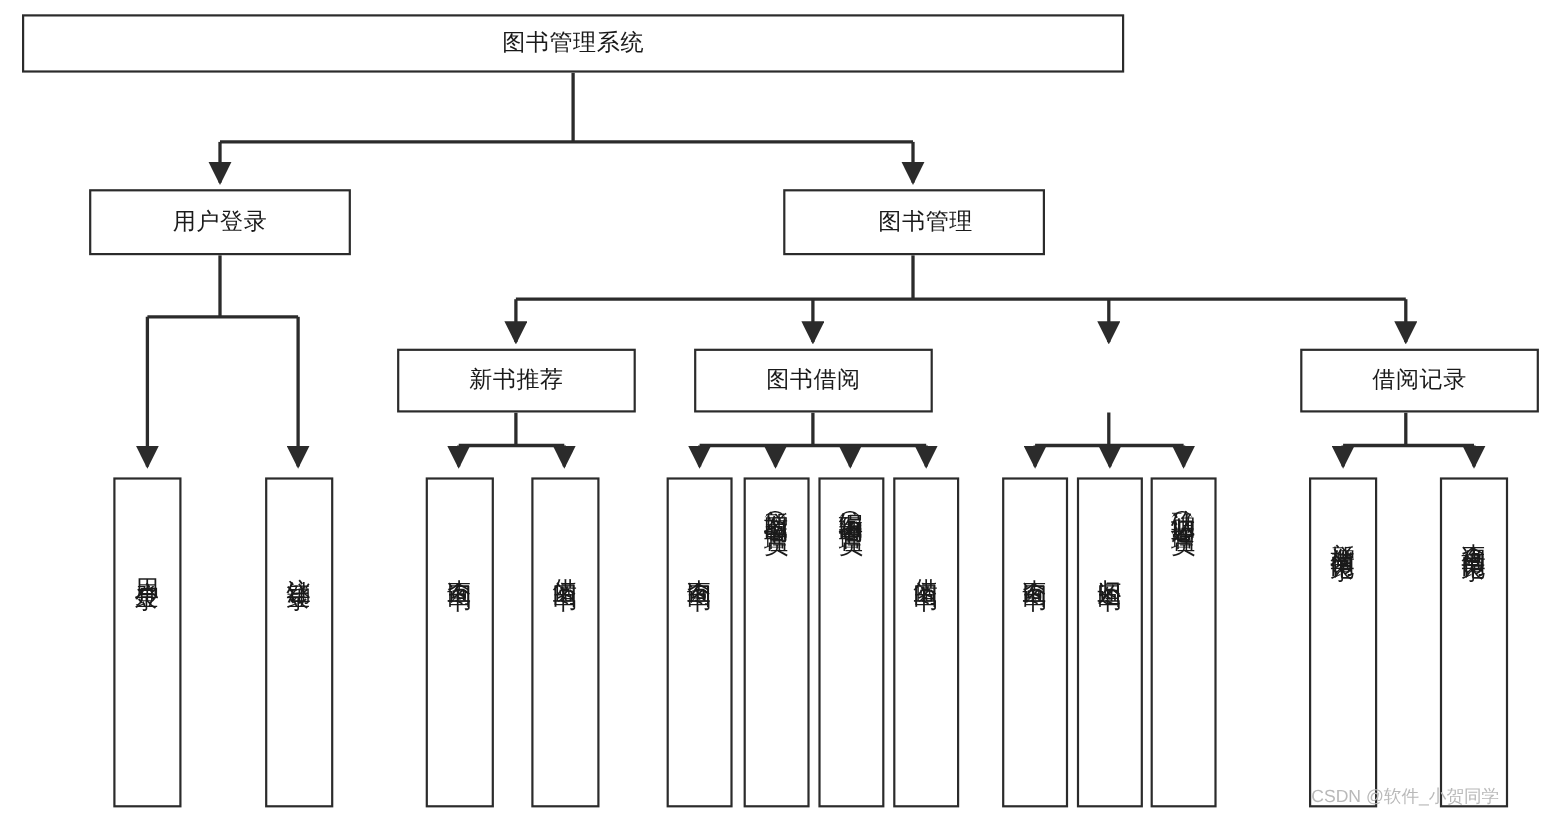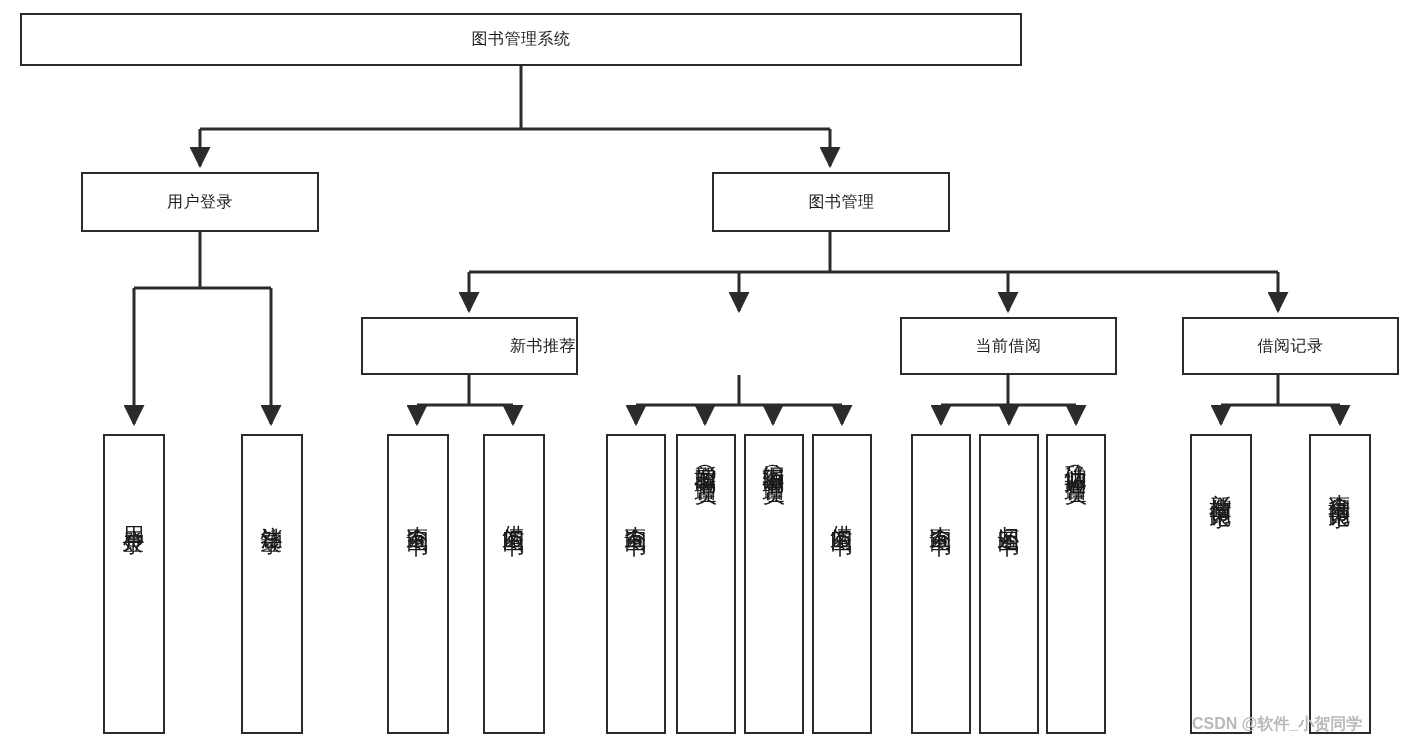--- a/index.html
+++ b/index.html
@@ -37,21 +37,21 @@
     z-index: 2;
   }
   .node-label {
     display: block;
     text-align: center;
     line-height: 1.18;
     white-space: pre;
     letter-spacing: 0.5px;
   }
   .node.horizontal .node-label {
-    font-size: 16px;
+    font-size: 21px;
   }
   .node.vertical {
     align-items: flex-start;
     padding-top: 14px;
   }
   .node.vertical .node-label {
     writing-mode: vertical-rl;
     text-orientation: upright;
     font-size: 22px;
     letter-spacing: 3px;
@@ -59,21 +59,20 @@
   }
   #watermark {
     position: absolute;
     left: 1192px;
     top: 714px;
     font-size: 16px;
     color: #b9b9b9;
     white-space: nowrap;
     z-index: 5;
     font-family: "Liberation Sans", "DejaVu Sans", sans-serif;
-    font-weight: bold;
   }
 </style>
 </head>
 <body>
 
 <div id="canvas">
 
   <svg id="edges" viewBox="0 0 1405 747" width="1405" height="747" xmlns="http://www.w3.org/2000/svg">
     <defs>
       <marker id="arrow" viewBox="0 0 10 10" refX="9" refY="5" markerWidth="7" markerHeight="7" orient="auto-start-reverse">
@@ -128,25 +127,25 @@
     <span class="node-label">图书管理系统</span>
   </div>
 
   <div class="node horizontal" style="left:81px; top:172px; width:238px; height:60px;">
     <span class="node-label">用户登录</span>
   </div>
   <div class="node horizontal" style="left:712px; top:172px; width:238px; height:60px;padding-left:21px;">
     <span class="node-label">图书管理</span>
   </div>
 
-  <div class="node horizontal" style="left:361px; top:317px; width:217px; height:58px;justify-content:flex-end;">
+  <div class="node horizontal" style="left:361px; top:317px; width:217px; height:58px;">
     <span class="node-label">新书推荐</span>
   </div>
-  <div class="node horizontal" style="left:900px; top:317px; width:217px; height:58px;">
-    <span class="node-label">当前借阅</span>
+  <div class="node horizontal" style="left:631px; top:317px; width:217px; height:58px;">
+    <span class="node-label">图书借阅</span>
   </div>
   <div class="node horizontal" style="left:1170px; top:317px; width:217px; height:58px;margin-left:12px;">
     <span class="node-label">借阅记录</span>
   </div>
 
   <div class="node vertical" style="left:103px; top:434px; width:62px; height:300px; padding-top:72px;">
     <span class="node-label">用户登录</span>
   </div>
   <div class="node vertical" style="left:241px; top:434px; width:62px; height:300px; padding-top:72px;">
     <span class="node-label">注销登录</span>

